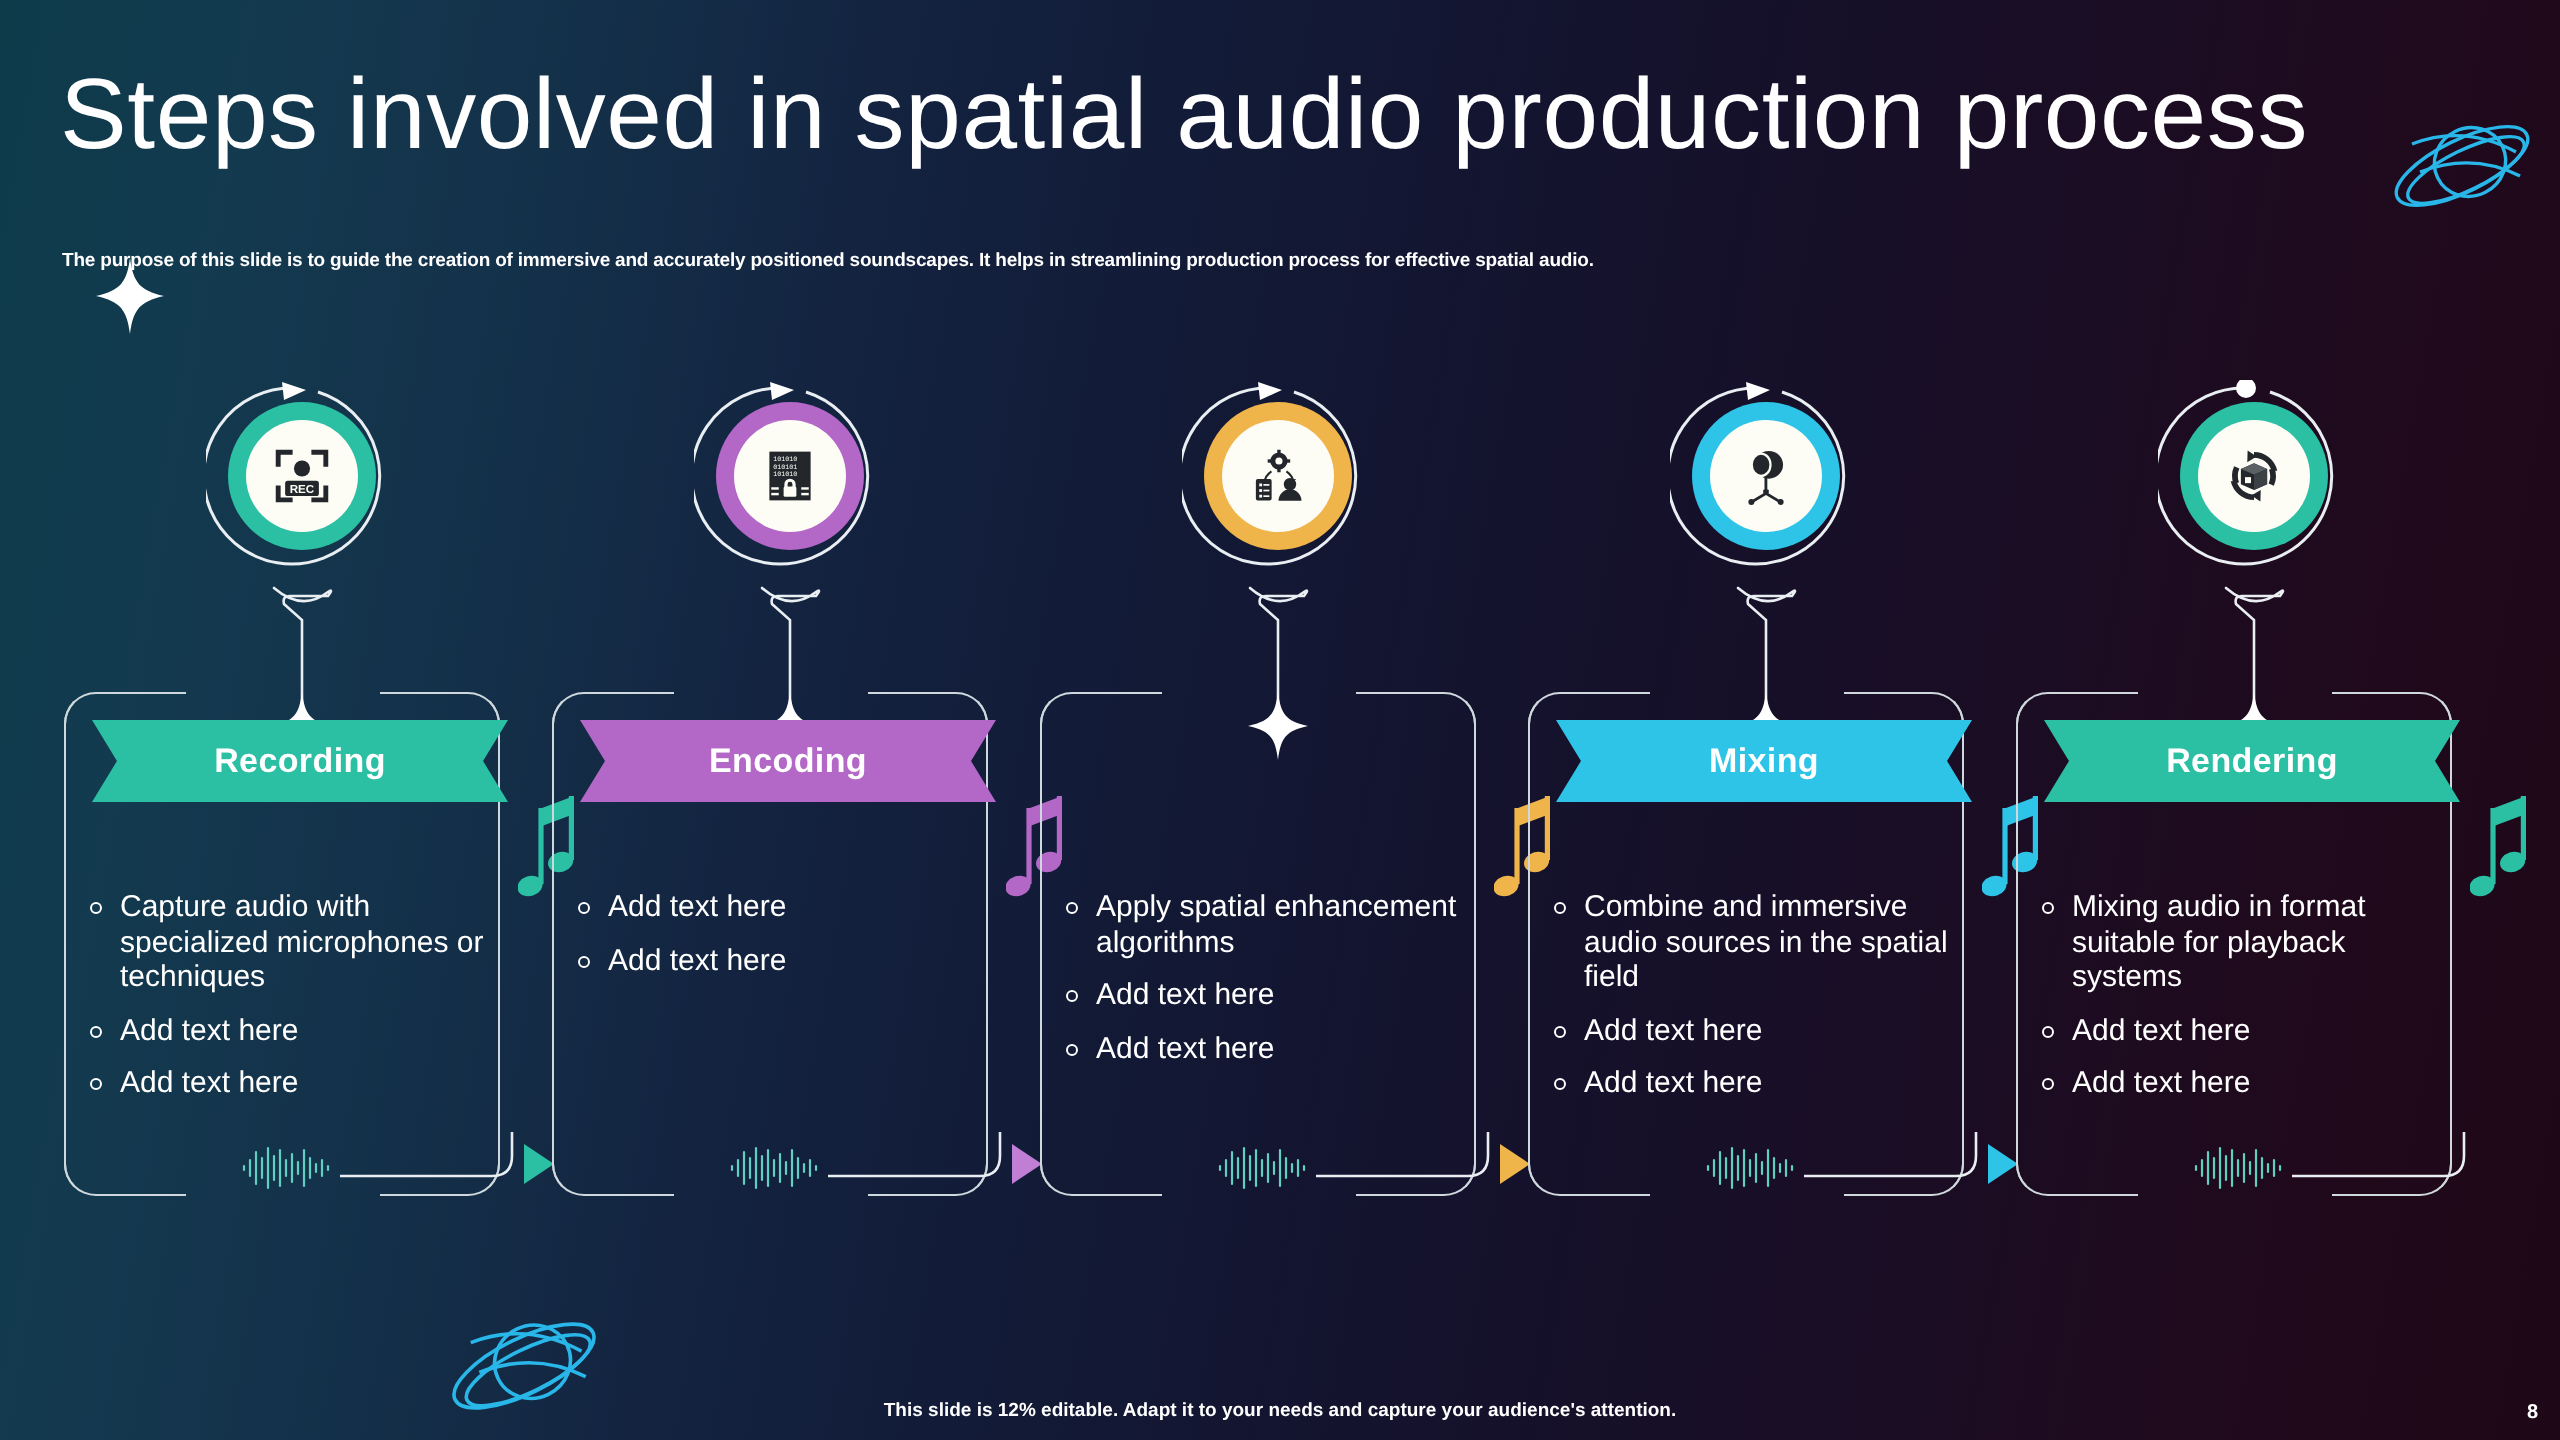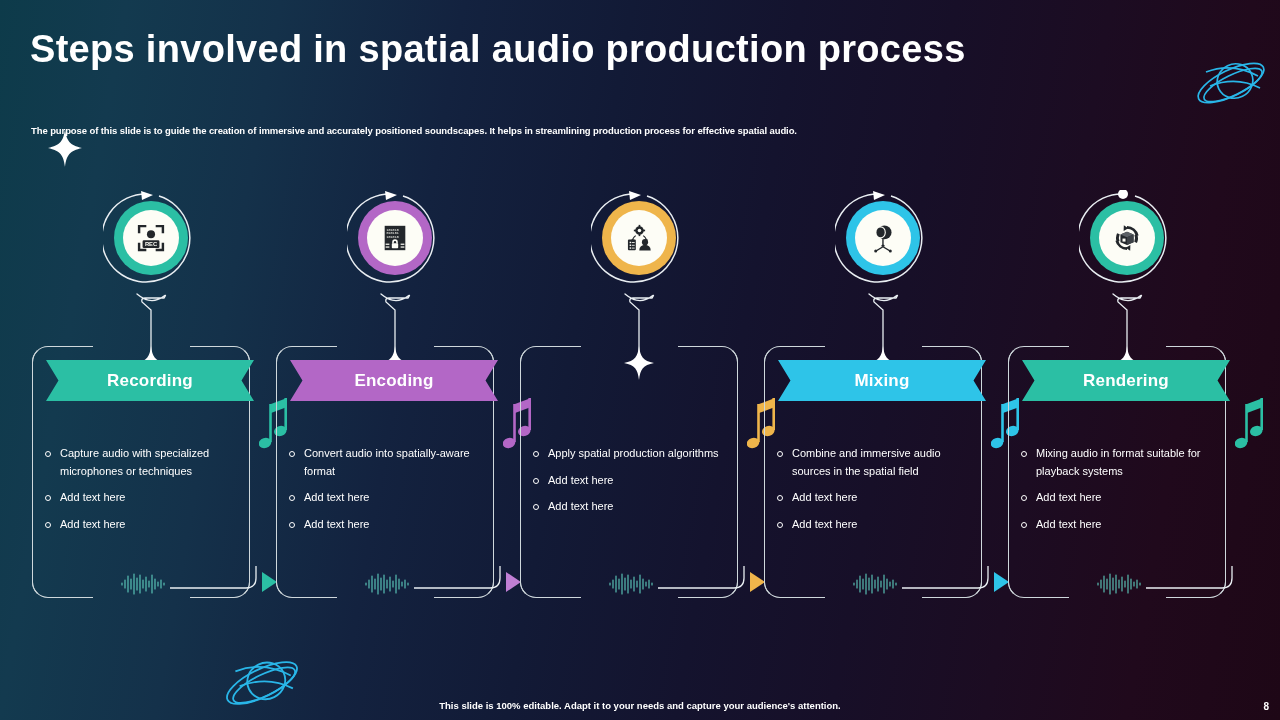--- a/index.html
+++ b/index.html
@@ -27,22 +27,22 @@
         #20091c 89%,
         #1e0716 100%);
     overflow: hidden;
   }
 
   
   .title {
     position: absolute;
     left: 30px;
     top: 28px;
-    font-size: 38px;
-    font-weight: 700;
+    font-size: 50px;
+    font-weight: 400;
     letter-spacing: 0.3px;
     color: #ffffff;
     white-space: nowrap;
   }
   .subtitle {
     position: absolute;
     left: 31px;
     top: 84px;
     font-size: 9.5px;
     font-weight: bold;
@@ -208,21 +208,21 @@
   }
   .bullet .dot {
     flex: 0 0 auto;
     width: 6px;
     height: 6px;
     border: 1.2px solid #ffffff;
     border-radius: 50%;
     margin: 6px 9px 0 3px;
   }
   .bullet .txt {
-    font-size: 11px;
+    font-size: 15px;
     line-height: 17.6px;
     color: #ffffff;
   }
 
   
   .wave {
     position: absolute;
     left: 92px;
     bottom: 15px;
     width: 46px;
@@ -430,24 +430,20 @@
       <g fill="#b367c6">
         <path d="M12 6 L28 0 L28 9 L12 15 Z"></path>
         <rect x="10.2" y="6" width="2.6" height="38"></rect>
         <rect x="25.4" y="0" width="2.6" height="32"></rect>
         <ellipse cx="6" cy="45" rx="6.4" ry="5" transform="rotate(-18 6 45)"></ellipse>
         <ellipse cx="21.3" cy="33" rx="6.4" ry="5" transform="rotate(-18 21.3 33)"></ellipse>
       </g>
     </svg>
 
     <div class="bullets">
-      <div class="bullet">
-        <i class="dot"></i>
-        <span class="txt">Convert audio into spatially-aware format</span>
-      </div>
       <div class="bullet">
         <i class="dot"></i>
         <span class="txt">Add text here</span>
       </div>
       <div class="bullet">
         <i class="dot"></i>
         <span class="txt">Add text here</span>
       </div>
     </div>
 
@@ -536,21 +532,21 @@
         <rect x="10.2" y="6" width="2.6" height="38"></rect>
         <rect x="25.4" y="0" width="2.6" height="32"></rect>
         <ellipse cx="6" cy="45" rx="6.4" ry="5" transform="rotate(-18 6 45)"></ellipse>
         <ellipse cx="21.3" cy="33" rx="6.4" ry="5" transform="rotate(-18 21.3 33)"></ellipse>
       </g>
     </svg>
 
     <div class="bullets">
       <div class="bullet">
         <i class="dot"></i>
-        <span class="txt">Apply spatial production algorithms</span>
+        <span class="txt">Apply spatial enhancement algorithms</span>
       </div>
       <div class="bullet">
         <i class="dot"></i>
         <span class="txt">Add text here</span>
       </div>
       <div class="bullet">
         <i class="dot"></i>
         <span class="txt">Add text here</span>
       </div>
     </div>
@@ -759,16 +755,16 @@
           <line x1="41" y1="7" x2="41" y2="15"></line>
         <line x1="44" y1="10" x2="44" y2="12"></line>
       </g>
     </svg>
 
     <svg class="arrow-link" viewBox="0 0 108 32">
       <path d="M0 22 L76 22 Q86 22 86 12 L86 0" fill="none" stroke="#e9eef2" stroke-width="1.3"></path>
     </svg>
   </div>
 
-  <div class="footer-note">This slide is 100% editable. Adapt it to your needs and capture your audience's attention.</div>
+  <div class="footer-note">This slide is 12% editable. Adapt it to your needs and capture your audience's attention.</div>
   <div class="page-num">8</div>
 
 </div>
 
 </body></html>

